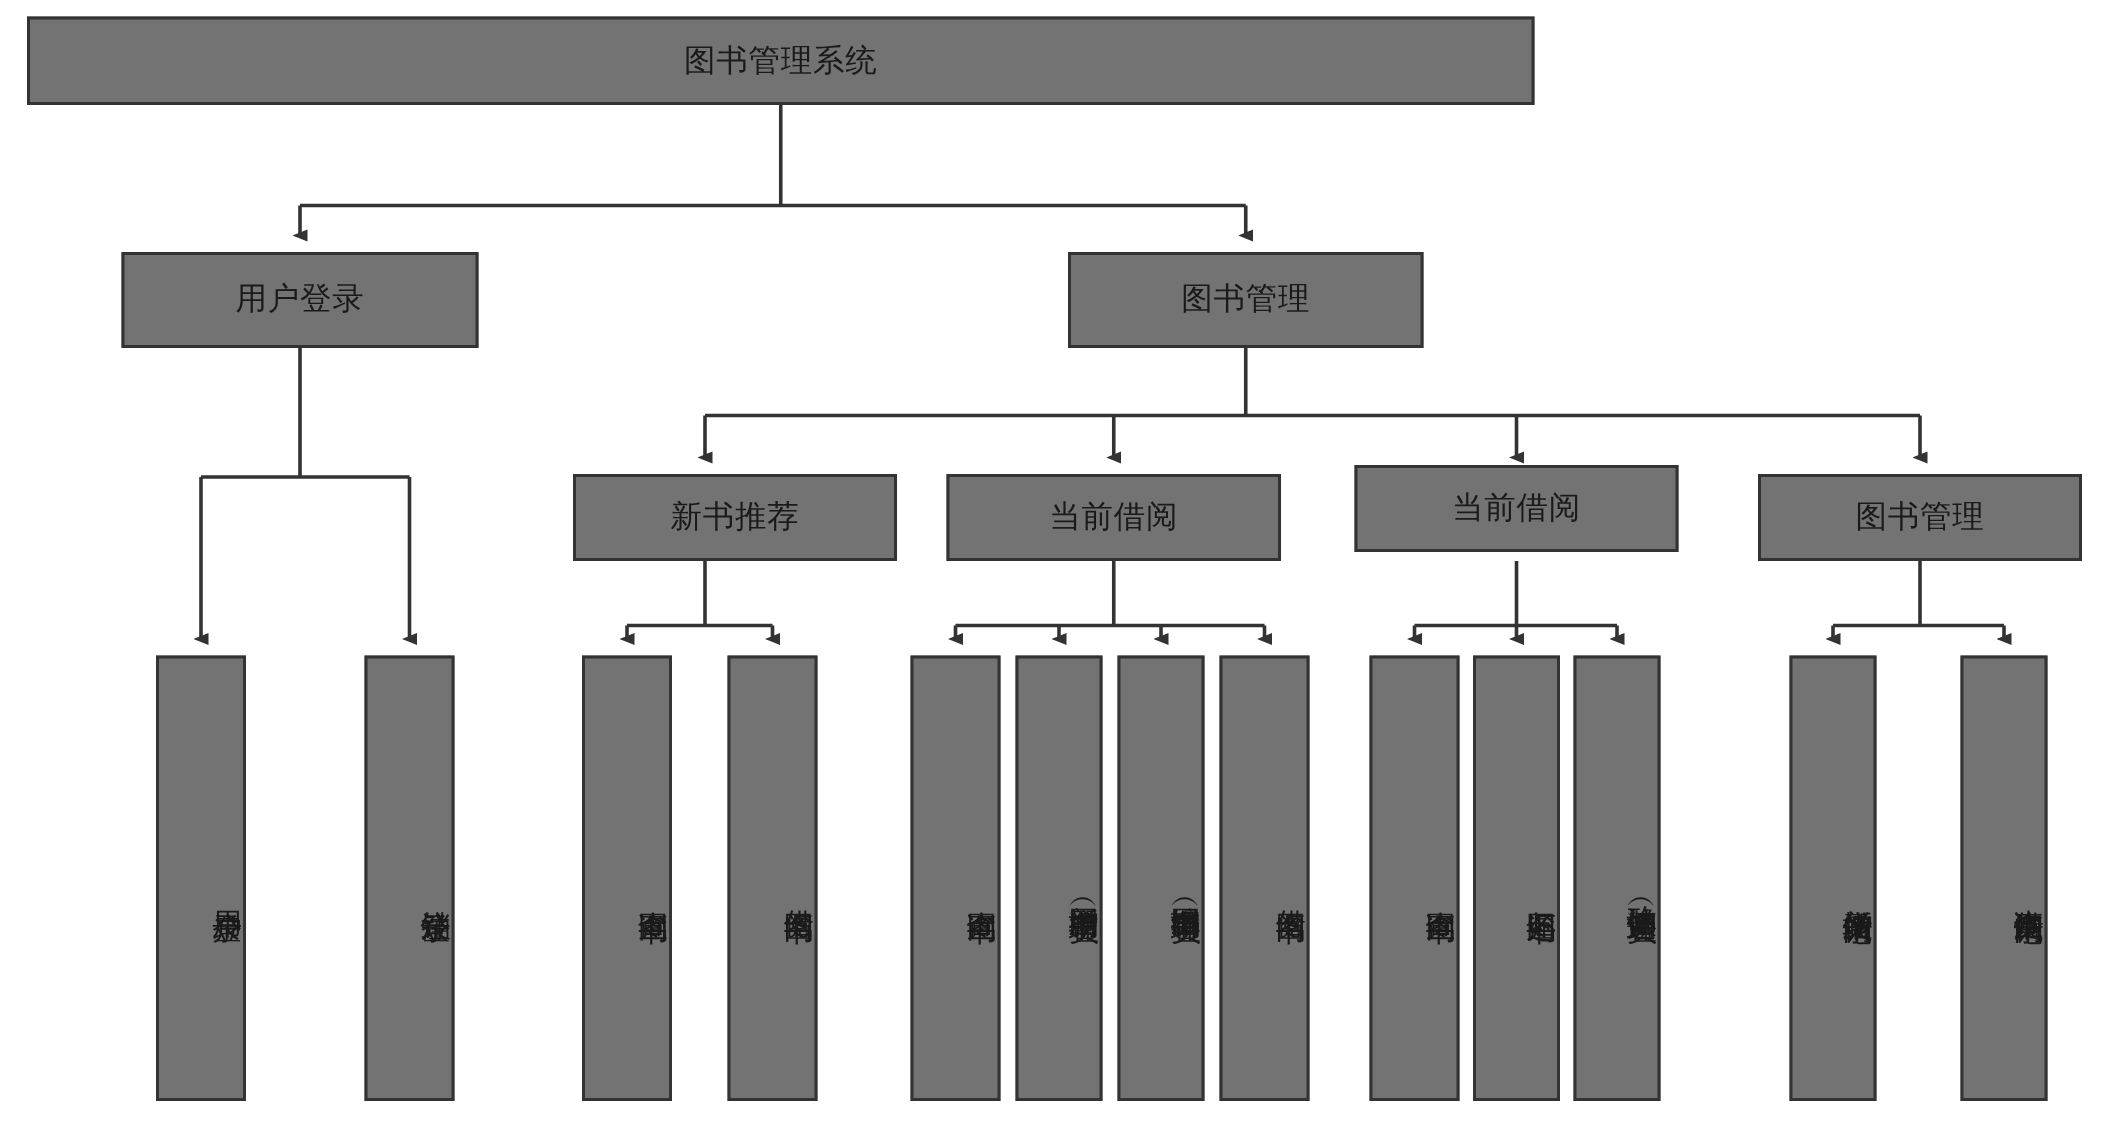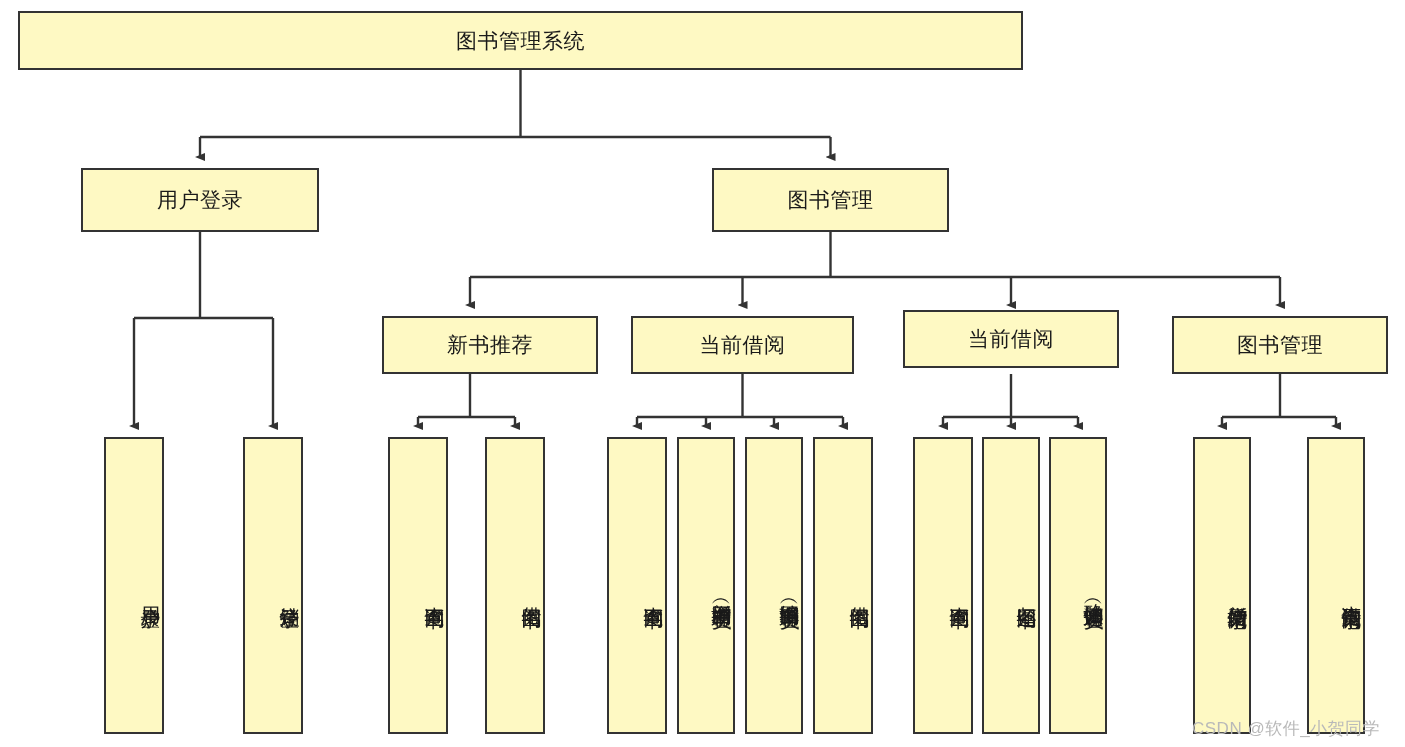--- a/index.html
+++ b/index.html
@@ -21,21 +21,21 @@
     position: absolute;
     left: 0;
     top: 0;
     width: 1405px;
     height: 747px;
   }
   .node {
     position: absolute;
     box-sizing: border-box;
     border: 2px solid #333333;
-    background: #fef9c3;
+    background: #737373;
     color: #1a1a1a;
     display: flex;
     align-items: center;
     justify-content: center;
     line-height: 1.12;
   }
   .node.horiz {
     font-size: 21px;
     letter-spacing: 0.5px;
   }
@@ -163,14 +163,13 @@
       <div class="node vert" style="left: 1049px; top: 437px; width: 58px; height: 297px;">
         <span class="vtext">确认归还（管理员）</span>
       </div>
       <div class="node vert" style="left: 1193px; top: 437px; width: 58px; height: 297px;">
         <span class="vtext">新增借阅记录</span>
       </div>
       <div class="node vert" style="left: 1307px; top: 437px; width: 58px; height: 297px;">
         <span class="vtext">查询借阅记录</span>
       </div>
     </div>
-  <div class="watermark" style="left: 1192px; top: 717px;">CSDN @软件_小贺同学</div>
 </div>
 
 </body></html>

